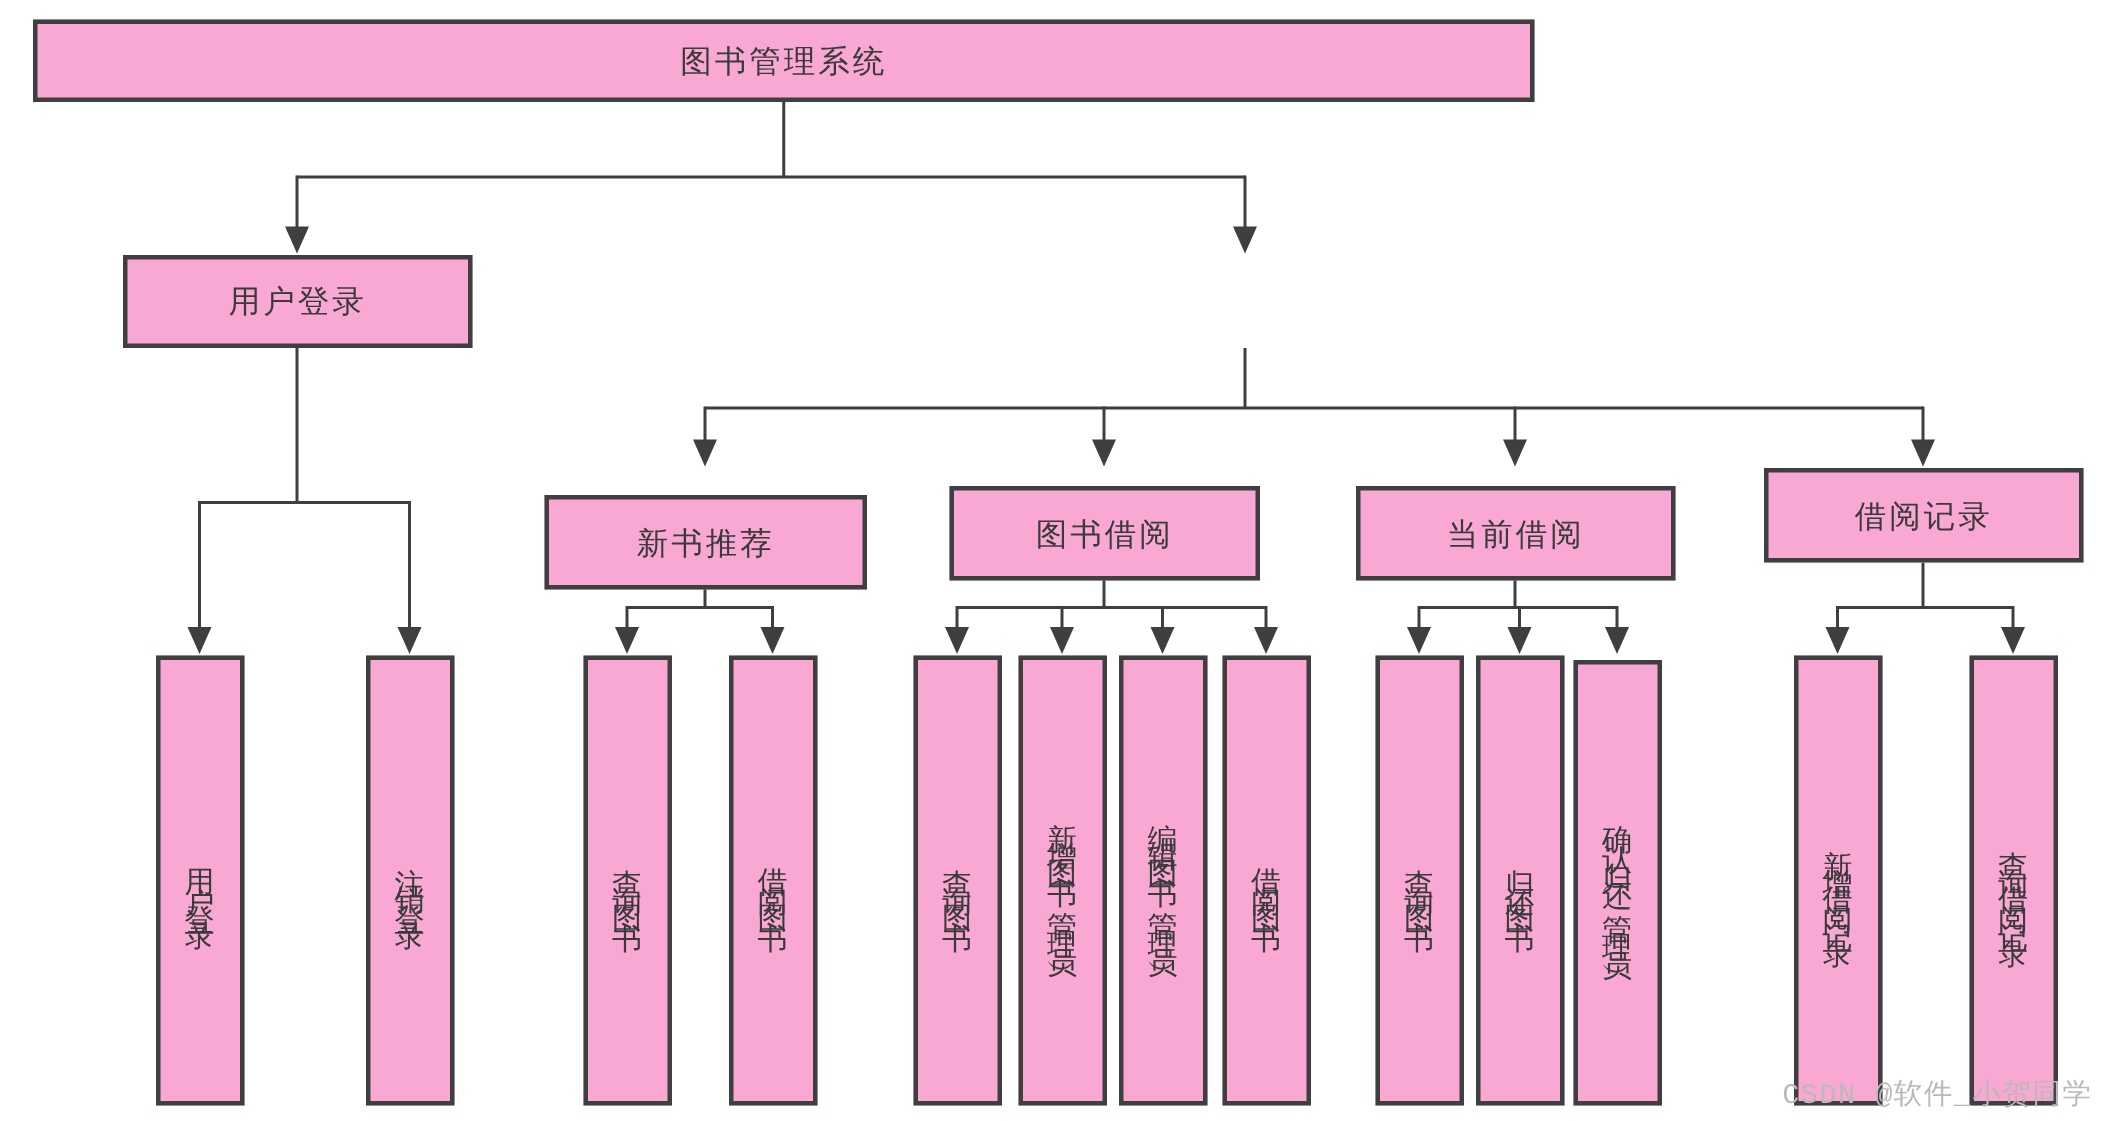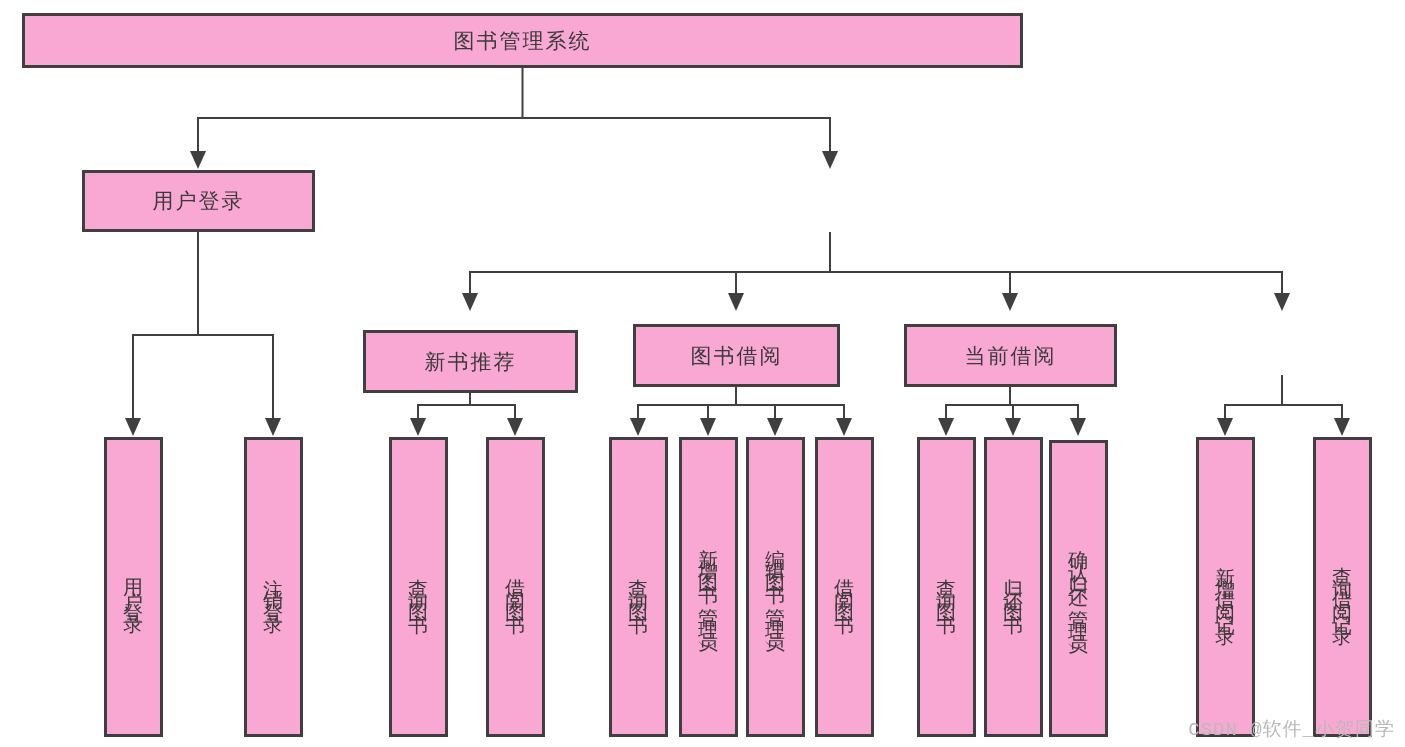--- a/index.html
+++ b/index.html
@@ -135,20 +135,23 @@
 
   <div class="box h" style="left:363px; top:312px; width:215px; height:63px;margin-top:18px;">
     <span>新书推荐</span>
   </div>
   <div class="box h" style="left:633px; top:324px; width:207px; height:63px;">
     <span>图书借阅</span>
   </div>
   <div class="box h" style="left:904px; top:312px; width:213px; height:63px;margin-top:12px;">
     <span>当前借阅</span>
   </div>
+  <div class="box h" style="left:1176px; top:312px; width:213px; height:63px;">
+    <span>借阅记录</span>
+  </div>
 
   <div class="box v" style="left:104px; top:437px; width:59px; height:300px;">
     <span>用户登录</span>
   </div>
   <div class="box v" style="left:244px; top:437px; width:59px; height:300px;">
     <span>注销登录</span>
   </div>
 
   <div class="box v" style="left:389px; top:437px; width:59px; height:300px;">
     <span>查询图书</span>

